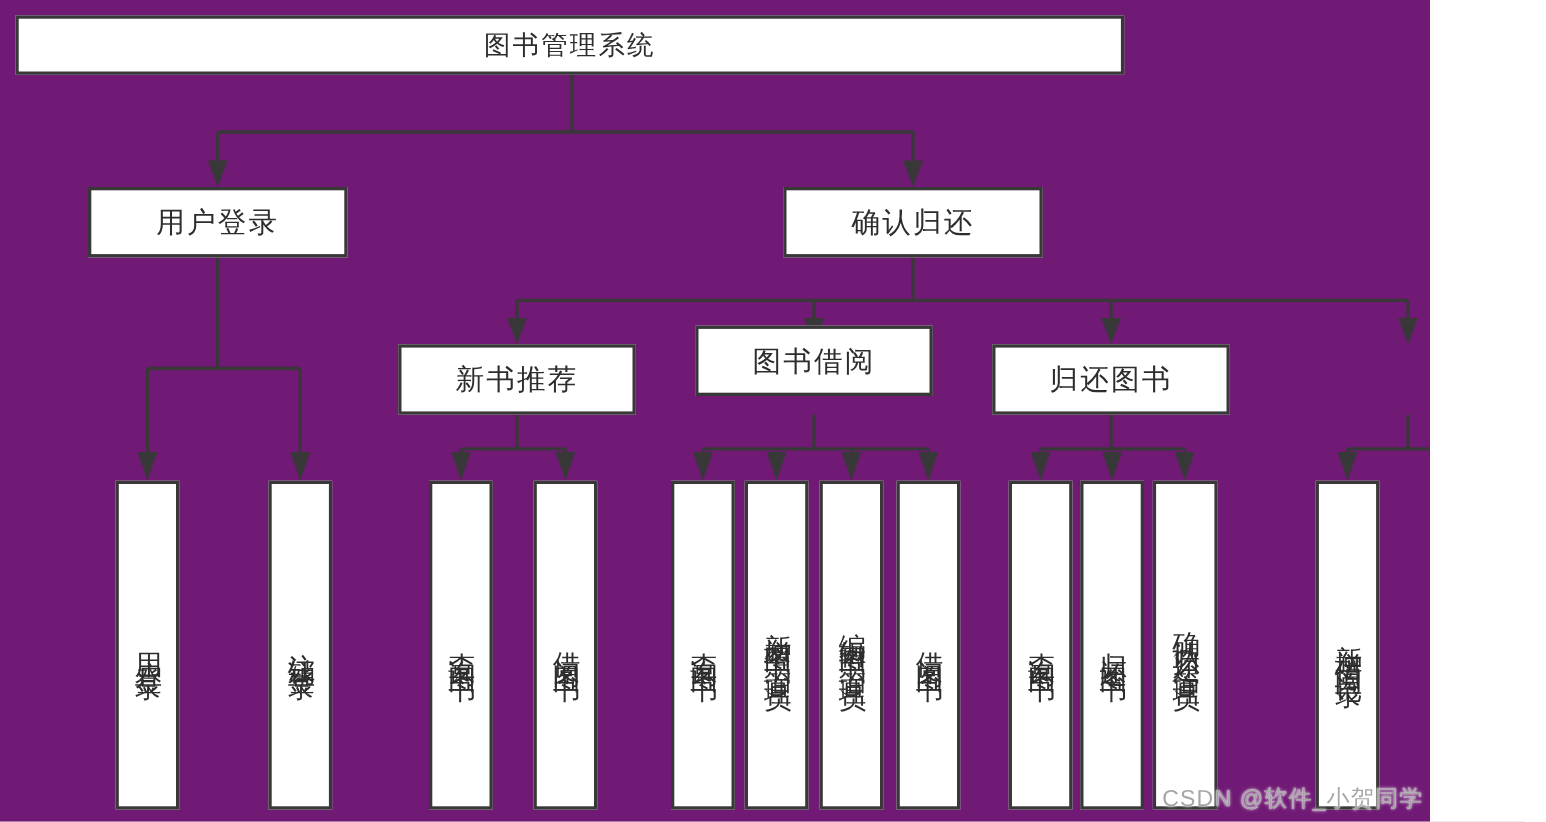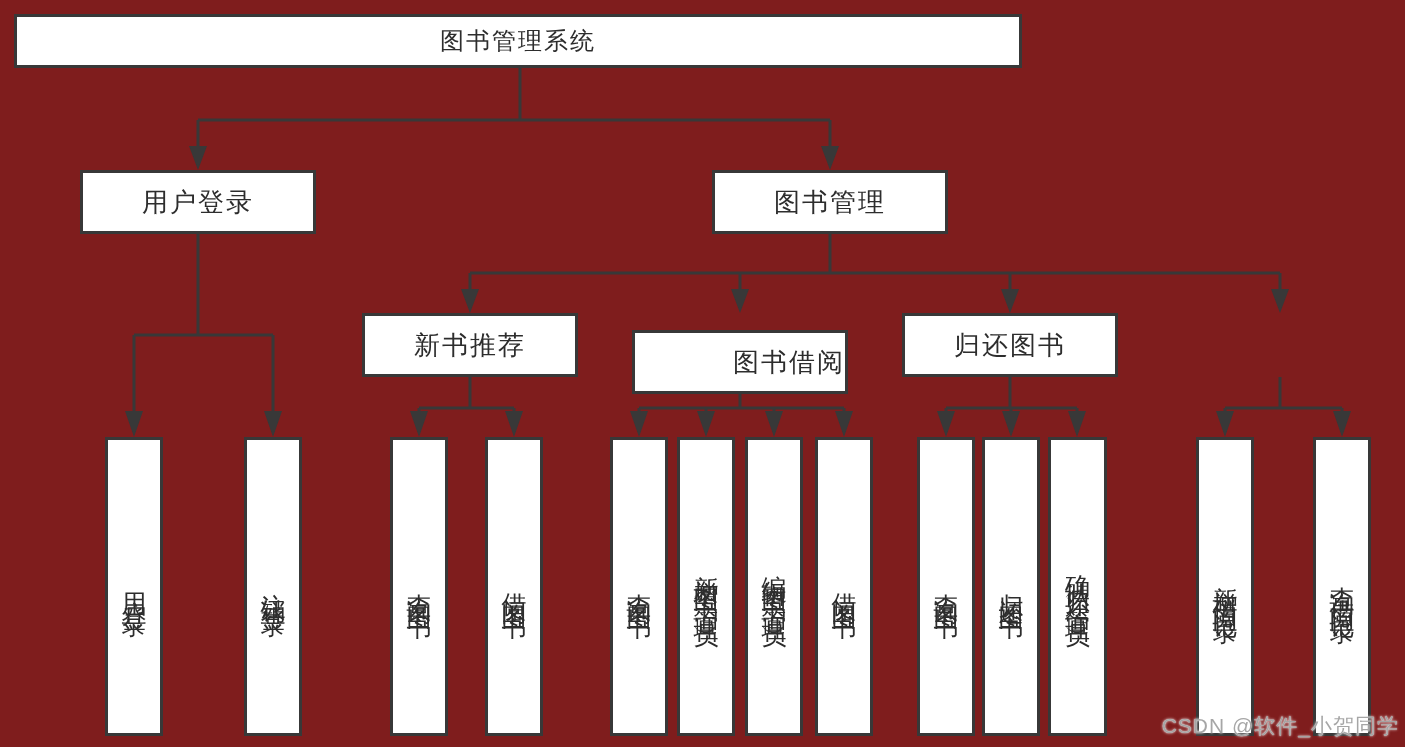--- a/index.html
+++ b/index.html
@@ -3,23 +3,23 @@
 <meta charset="utf-8">
 <style>
   html, body {
     margin: 0;
     padding: 0;
     background: #ffffff;
     font-family: "Liberation Sans", "DejaVu Sans", sans-serif;
   }
   .canvas {
     position: relative;
-    width: 1405px;
+    width: 1300px;
     height: 747px;
-    background: #7f1d1d;
+    background: #701a75;
     overflow: hidden;
   }
   svg.wires {
     position: absolute;
     left: 0;
     top: 0;
     width: 1405px;
     height: 747px;
   }
   .box {
@@ -104,27 +104,27 @@
   </svg>
 
   <div class="box title-box" style="left:14px; top:14px; width:1008px; height:54px;">
     <span>图书管理系统</span>
   </div>
 
   <div class="box hbox" style="left:80px; top:170px; width:236px; height:64px;">
     <span>用户登录</span>
   </div>
   <div class="box hbox" style="left:712px; top:170px; width:236px; height:64px;">
-    <span>图书管理</span>
+    <span>确认归还</span>
   </div>
 
   <div class="box hbox" style="left:362px; top:313px; width:216px; height:64px;">
     <span>新书推荐</span>
   </div>
-  <div class="box hbox" style="left:632px; top:330px; width:216px; height:64px;justify-content:flex-end;">
+  <div class="box hbox" style="left:632px; top:296px; width:216px; height:64px;">
     <span>图书借阅</span>
   </div>
   <div class="box hbox" style="left:902px; top:313px; width:216px; height:64px;">
     <span>归还图书</span>
   </div>
 
   <div class="box vbox" style="left:105px; top:437px; width:58px; height:299px;">
     <span>用户登录</span>
   </div>
   <div class="box vbox" style="left:244px; top:437px; width:58px; height:299px;">

